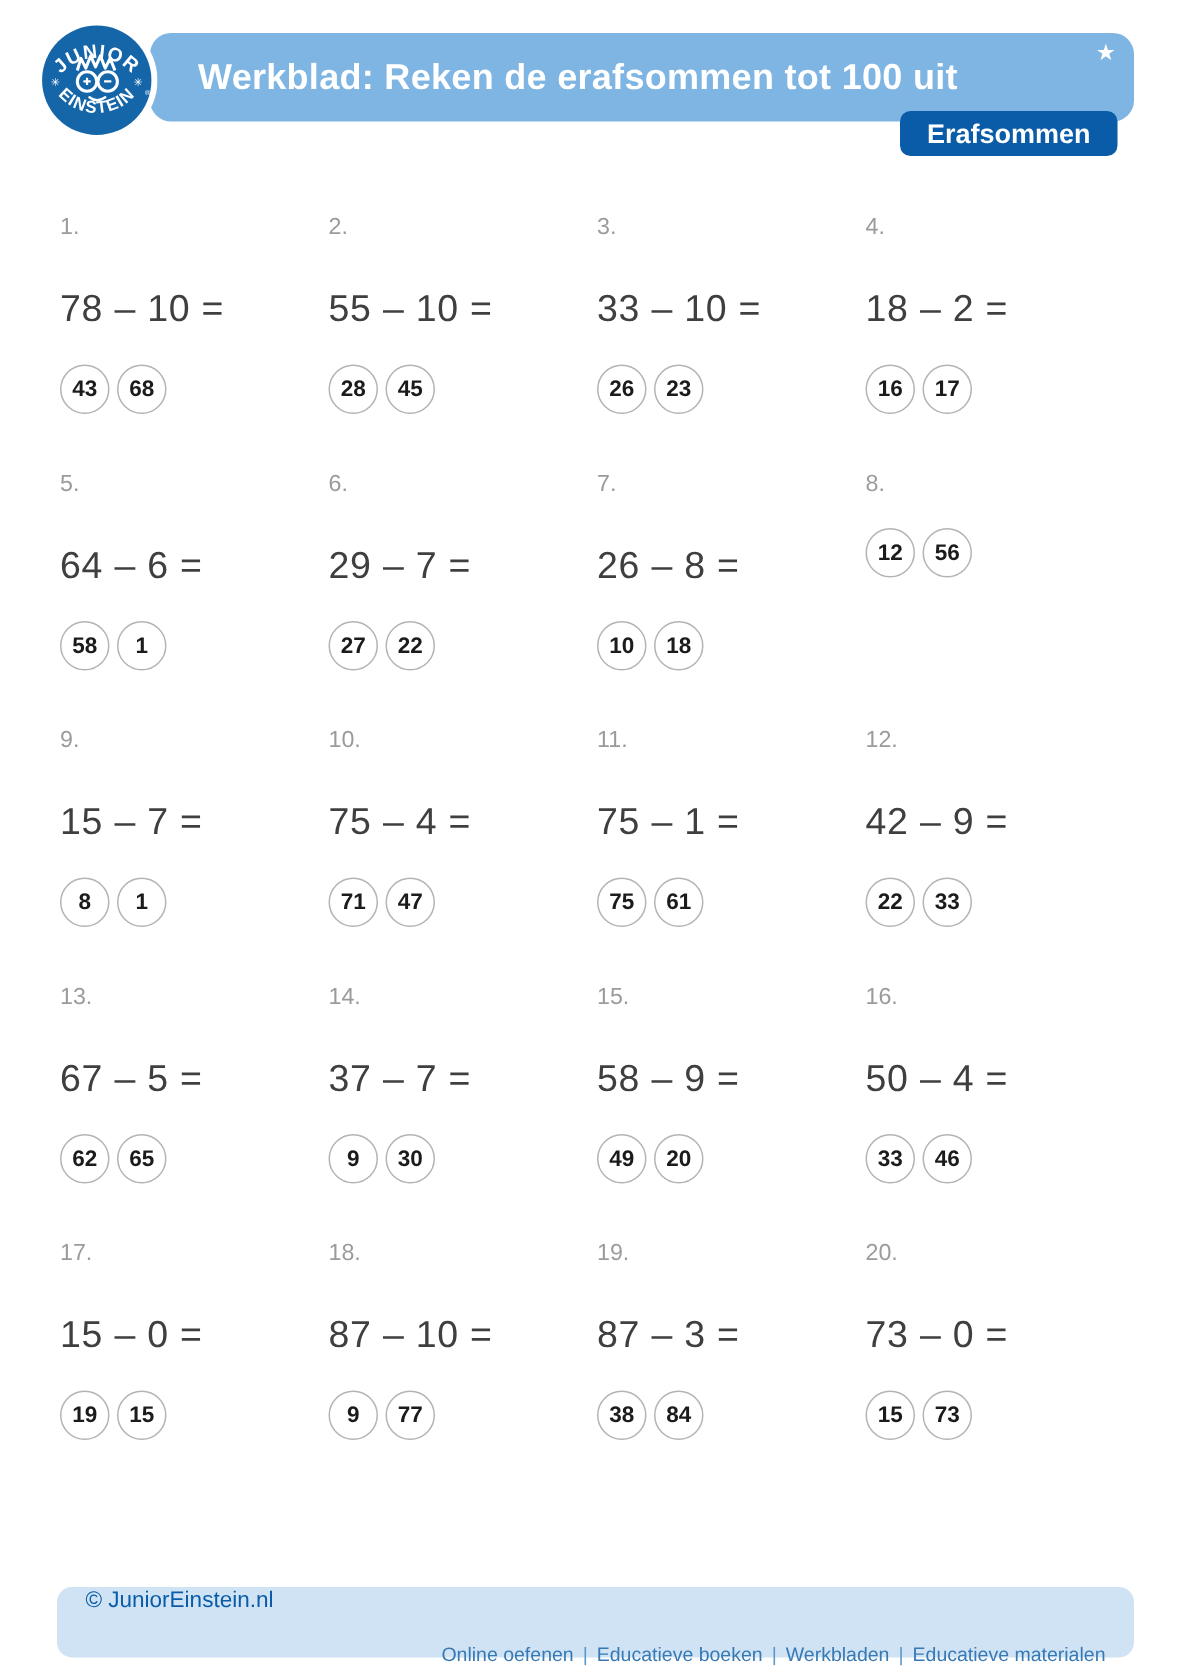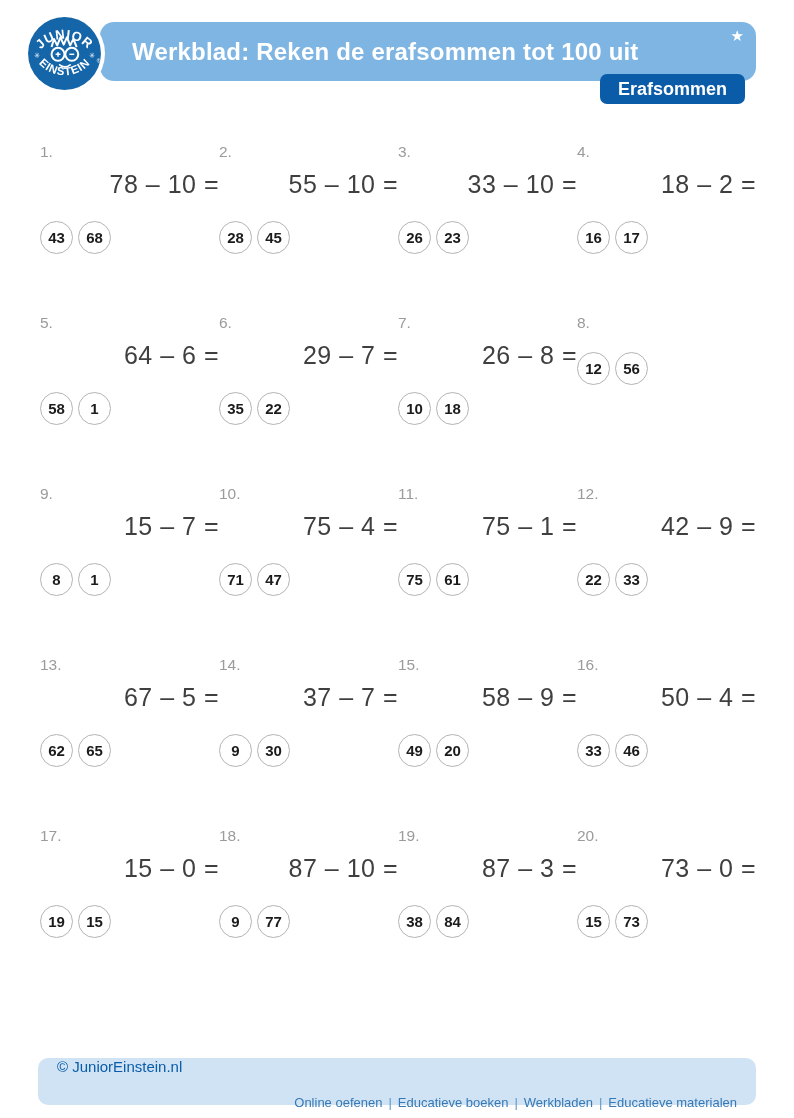--- a/index.html
+++ b/index.html
@@ -67,22 +67,22 @@
     grid-template-columns: repeat(4, 179px);
     grid-auto-rows: 171px;
   }
   .problem { padding-top: 7px; }
   .pnum {
     color: #9B9B9B;
     font-size: 15.5px;
     line-height: 19px;
   }
   .pexpr {
-    margin-top: 6px;
-    text-align: right;
+    margin-top: 28px;
+    text-align: left;
     color: #3F3F3F;
     font-size: 25px;
     font-weight: 300;
     line-height: 34px;
     letter-spacing: 0.5px;
   }
   .popts {
     margin-top: 20px;
     display: flex;
     justify-content: flex-start;
@@ -214,21 +214,21 @@
       <div class="popts">
         <div class="opt">58</div>
         <div class="opt">1</div>
       </div>
     </div>
 
     <div class="problem">
       <div class="pnum">6.</div>
       <div class="pexpr">29 – 7 =</div>
       <div class="popts">
-        <div class="opt">35</div>
+        <div class="opt">27</div>
         <div class="opt">22</div>
       </div>
     </div>
 
     <div class="problem">
       <div class="pnum">7.</div>
       <div class="pexpr">26 – 8 =</div>
       <div class="popts">
         <div class="opt">10</div>
         <div class="opt">18</div>

